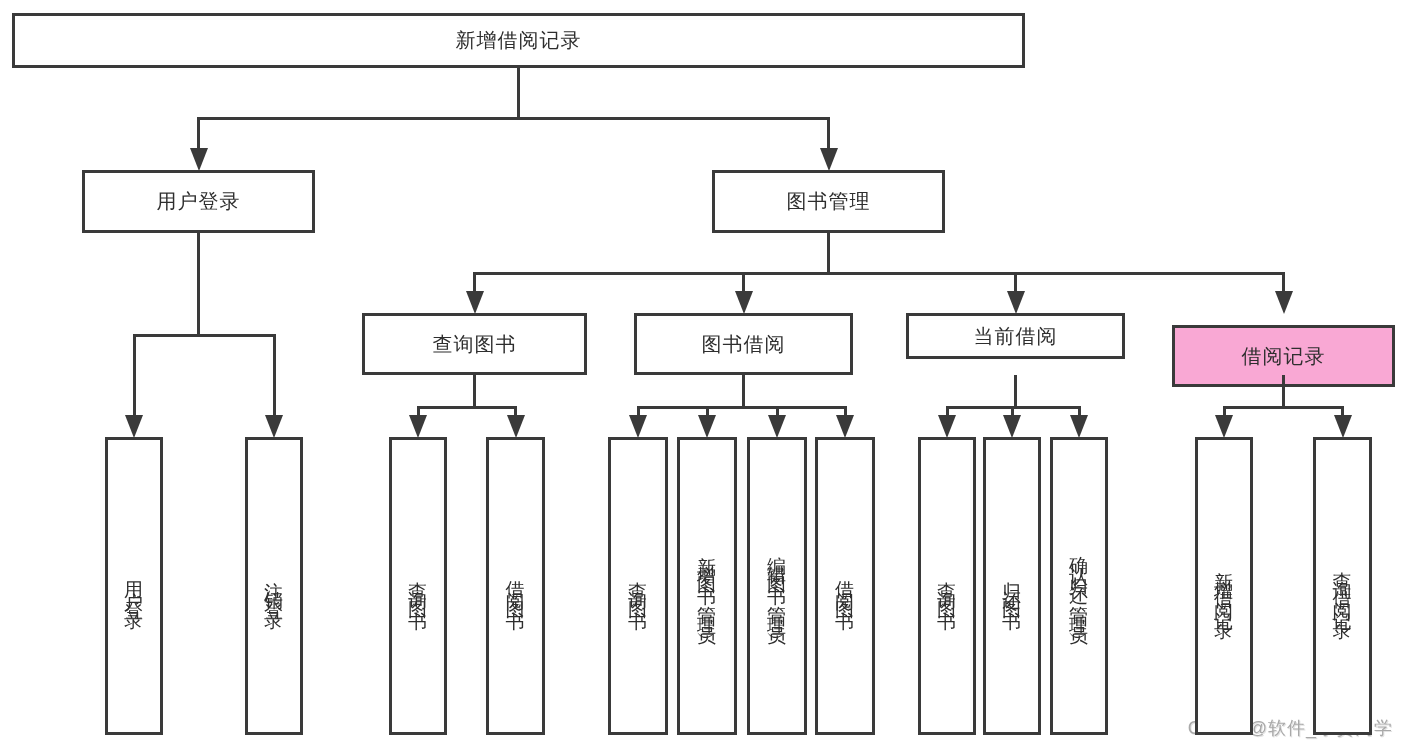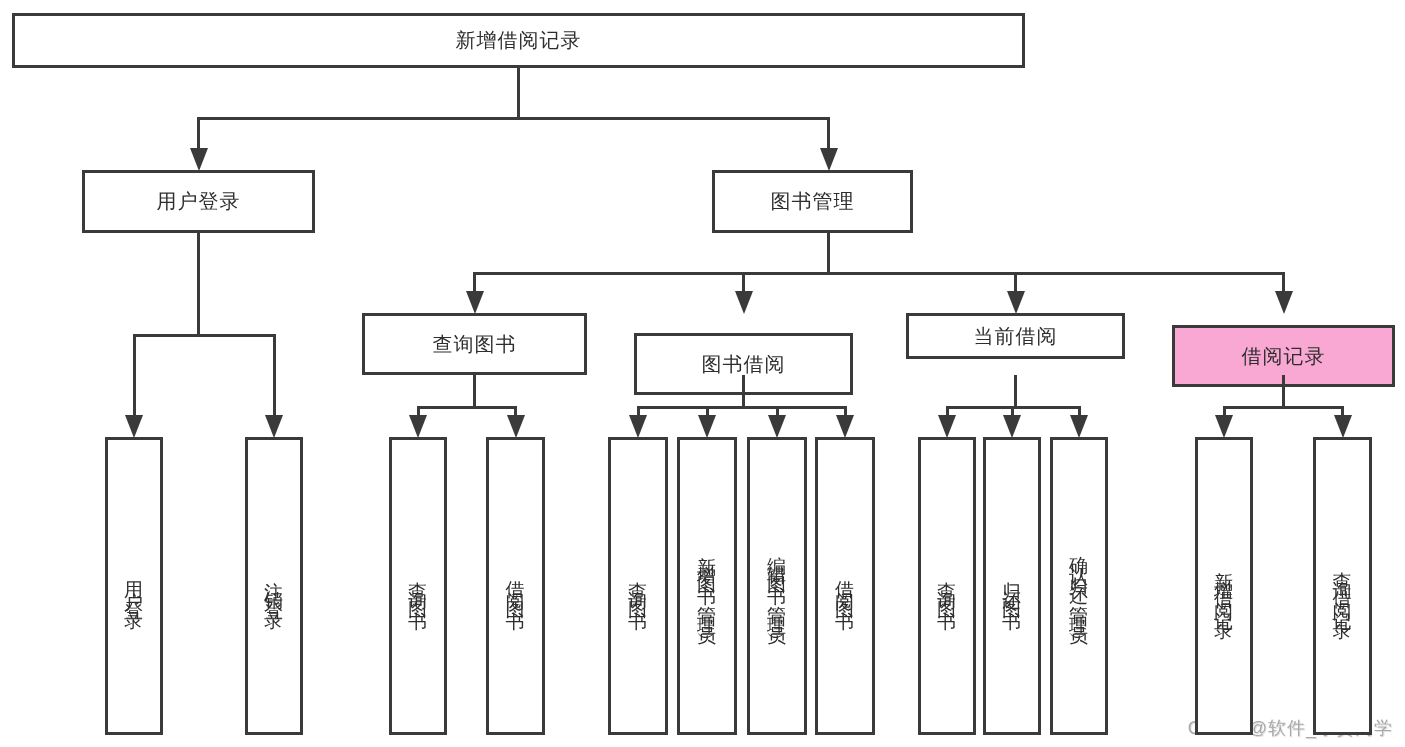--- a/index.html
+++ b/index.html
@@ -24,27 +24,27 @@
 <body>
 
 <div id="canvas">
   <div id="watermark">CSDN @软件_小贺同学</div>
 <div class="node h" style="left: 12px; top: 13px; width: 1013px; height: 55px; border-color: rgb(58, 58, 58); background: rgb(255, 255, 255); color: rgb(46, 46, 46);">
       <span class="lbl">新增借阅记录</span>
     </div>
     <div class="node h" style="left: 82px; top: 170px; width: 233px; height: 63px; border-color: rgb(58, 58, 58); background: rgb(255, 255, 255); color: rgb(46, 46, 46);">
       <span class="lbl">用户登录</span>
     </div>
-    <div class="node h" style="left: 712px; top: 170px; width: 201px; height: 63px; border-color: rgb(58, 58, 58); background: rgb(255, 255, 255); color: rgb(46, 46, 46);">
+    <div class="node h" style="left: 712px; top: 170px; width: 233px; height: 63px; border-color: rgb(58, 58, 58); background: rgb(255, 255, 255); color: rgb(46, 46, 46);">
       <span class="lbl">图书管理</span>
     </div>
     <div class="node h" style="left: 362px; top: 313px; width: 225px; height: 62px; border-color: rgb(58, 58, 58); background: rgb(255, 255, 255); color: rgb(46, 46, 46);">
       <span class="lbl">查询图书</span>
     </div>
-    <div class="node h" style="left: 634px; top: 313px; width: 219px; height: 62px; border-color: rgb(58, 58, 58); background: rgb(255, 255, 255); color: rgb(46, 46, 46); margin-top: 20px;">
+    <div class="node h" style="left: 634px; top: 313px; width: 219px; height: 62px; border-color: rgb(58, 58, 58); background: rgb(255, 255, 255); color: rgb(46, 46, 46);">
       <span class="lbl">图书借阅</span>
     </div>
     <div class="node h" style="left: 906px; top: 313px; width: 219px; height: 46px; border-color: rgb(58, 58, 58); background: rgb(255, 255, 255); color: rgb(46, 46, 46);">
       <span class="lbl">当前借阅</span>
     </div>
     <div class="node h" style="left: 1172px; top: 313px; width: 223px; height: 62px; border-color: rgb(58, 58, 58); background: #f9a8d4; color: rgb(46, 46, 46); margin-top: 12px;">
       <span class="lbl">借阅记录</span>
     </div>
     <div class="node v" style="left: 105px; top: 437px; width: 58px; height: 298px; border-color: rgb(58, 58, 58); background: rgb(255, 255, 255); color: rgb(46, 46, 46);">
       <span class="lbl">用户登录</span>

